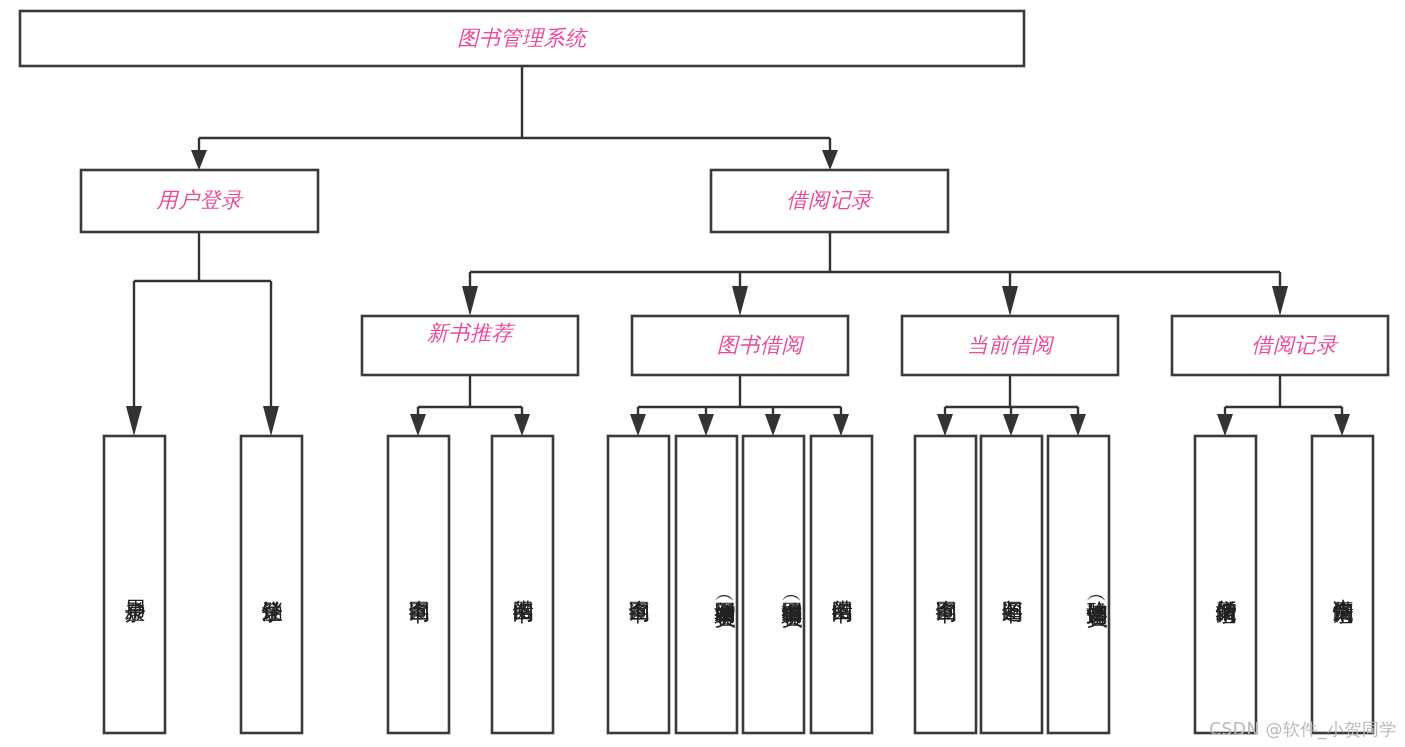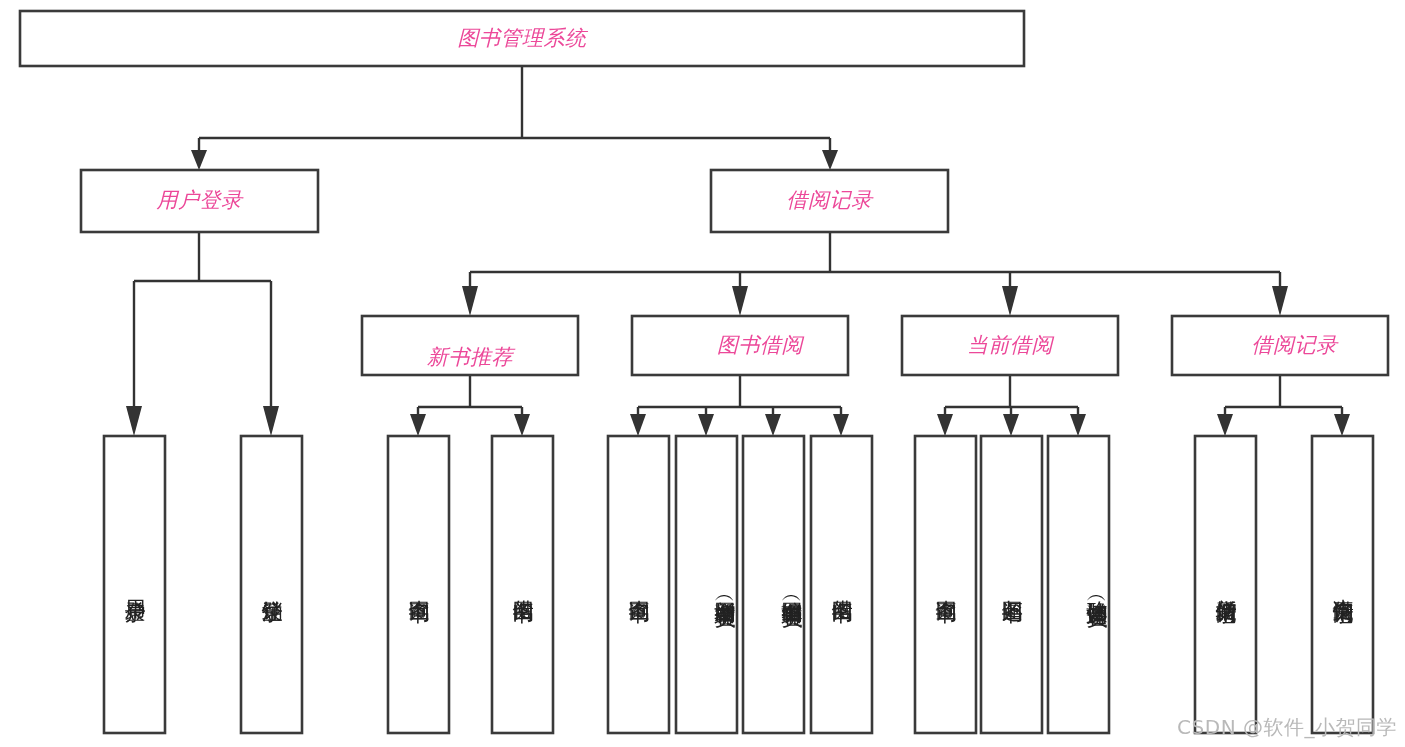--- a/index.html
+++ b/index.html
@@ -66,21 +66,21 @@
     writing-mode: vertical-rl;
     text-orientation: upright;
     letter-spacing: 1px;
     pointer-events: none;
   }
   .watermark {
     position: absolute;
     right: 8px;
     bottom: 6px;
     color: #b9b9b9;
-    font-size: 20px;
+    font-size: 17px;
     letter-spacing: 0.5px;
     white-space: nowrap;
   }
 </style>
 </head>
 <body>
 
 <div id="diagram-root">
 
   <svg class="diagram-canvas" viewBox="0 0 1405 747" xmlns="http://www.w3.org/2000/svg">
@@ -188,21 +188,21 @@
 
     <rect class="node-box" x="1195" y="436" width="61" height="297"></rect>
     <rect class="node-box" x="1312" y="436" width="61" height="297"></rect>
   </svg>
 
   <div class="node-label-h" style="left:20px; top:11px; width:1004px; height:55px;">图书管理系统</div>
 
   <div class="node-label-h" style="left:81px; top:170px; width:237px; height:62px;">用户登录</div>
   <div class="node-label-h" style="left:711px; top:170px; width:237px; height:62px;">借阅记录</div>
 
-  <div class="node-label-h" style="left:362px; top:328px; width:216px; height:59px;">新书推荐</div>
+  <div class="node-label-h" style="left:362px; top:304px; width:216px; height:59px;">新书推荐</div>
   <div class="node-label-h" style="left:632px; top:316px; width:216px; height:59px;padding-left:20px;">图书借阅</div>
   <div class="node-label-h" style="left:902px; top:316px; width:216px; height:59px;border-radius:18px;">当前借阅</div>
   <div class="node-label-h" style="left:1172px; top:316px; width:245px; height:59px;">借阅记录</div>
 
   <div class="node-label-v" style="left:104px; top:436px; width:61px; height:297px;">用户登录</div>
   <div class="node-label-v" style="left:241px; top:436px; width:61px; height:297px;">注销登录</div>
 
   <div class="node-label-v" style="left:388px; top:436px; width:61px; height:297px;">查询图书</div>
   <div class="node-label-v" style="left:492px; top:436px; width:61px; height:297px;">借阅图书</div>
 

